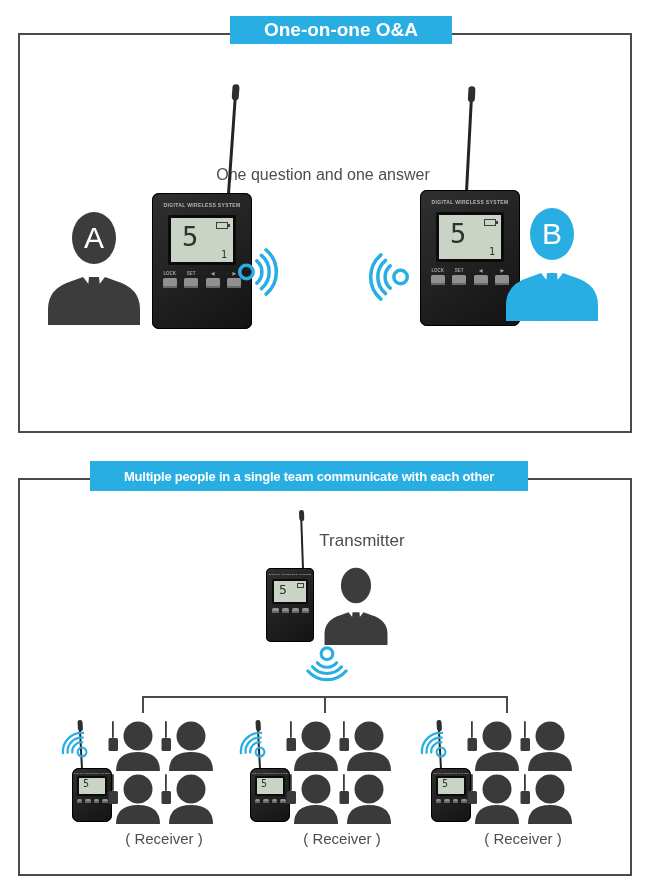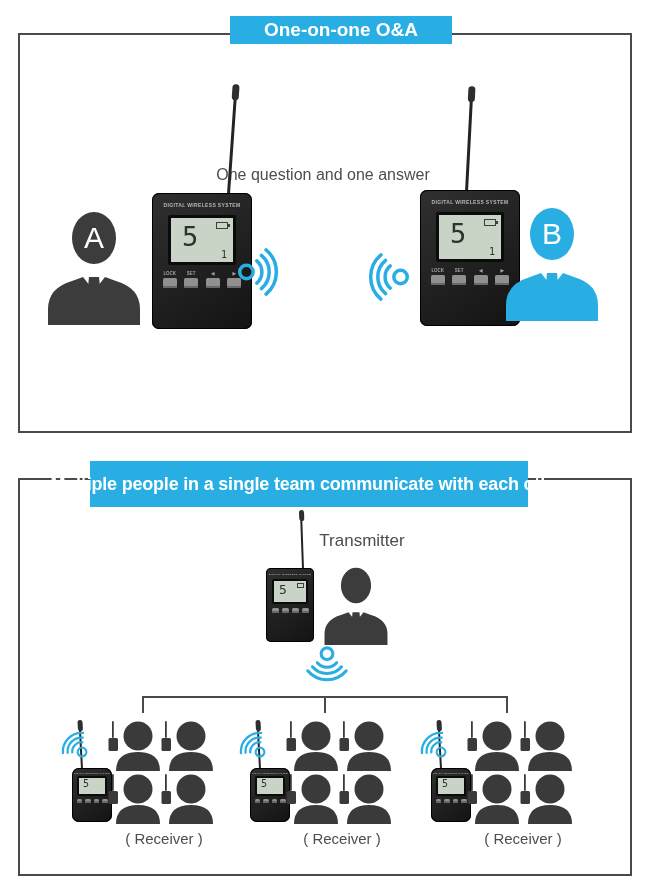--- a/index.html
+++ b/index.html
@@ -4,21 +4,21 @@
 <style>
   html,body{margin:0;padding:0;background:#fff;}
   .page{position:relative;width:650px;height:890px;background:#fff;overflow:hidden;
         font-family:"Liberation Sans",sans-serif;}
   .panel{position:absolute;box-sizing:border-box;border:2px solid #4a4a4a;background:#fff;}
   #panel1{left:18px;top:33px;width:614px;height:400px;}
   #panel2{left:18px;top:478px;width:614px;height:398px;}
   .hdr{position:absolute;background:#29AEE3;color:#fff;font-weight:bold;display:flex;
        align-items:center;justify-content:center;white-space:nowrap;z-index:8;}
   #hdr1{left:212px;top:16px;width:222px;height:28px;font-size:19px;margin-left:18px;}
-  #hdr2{left:90px;top:461px;width:438px;height:46px;font-size:18px;letter-spacing:-0.2px;}
+  #hdr2{left:90px;top:461px;width:438px;height:30px;font-size:13px;letter-spacing:-0.2px;}
   .note{position:absolute;color:#4d4d4d;text-align:center;}
   #annotation{left:216px;top:166px;width:214px;font-size:16px;}
   #tx-label{left:312px;top:531px;width:100px;font-size:17px;}
   .rx-label{font-size:15px;}
   
   .dev{position:absolute;background:linear-gradient(145deg,#303030,#131313);
        border-radius:7px;box-shadow:inset 0 0 0 1px #000;z-index:3;}
   .dev .brand{margin-top:9px;text-align:center;font-size:5px;font-weight:bold;color:#b7b7b7;
        letter-spacing:.35px;white-space:nowrap;overflow:hidden;}
   .dev .lcd{position:relative;width:62px;height:44px;margin:7px auto 0;background:#c9d3c6;

